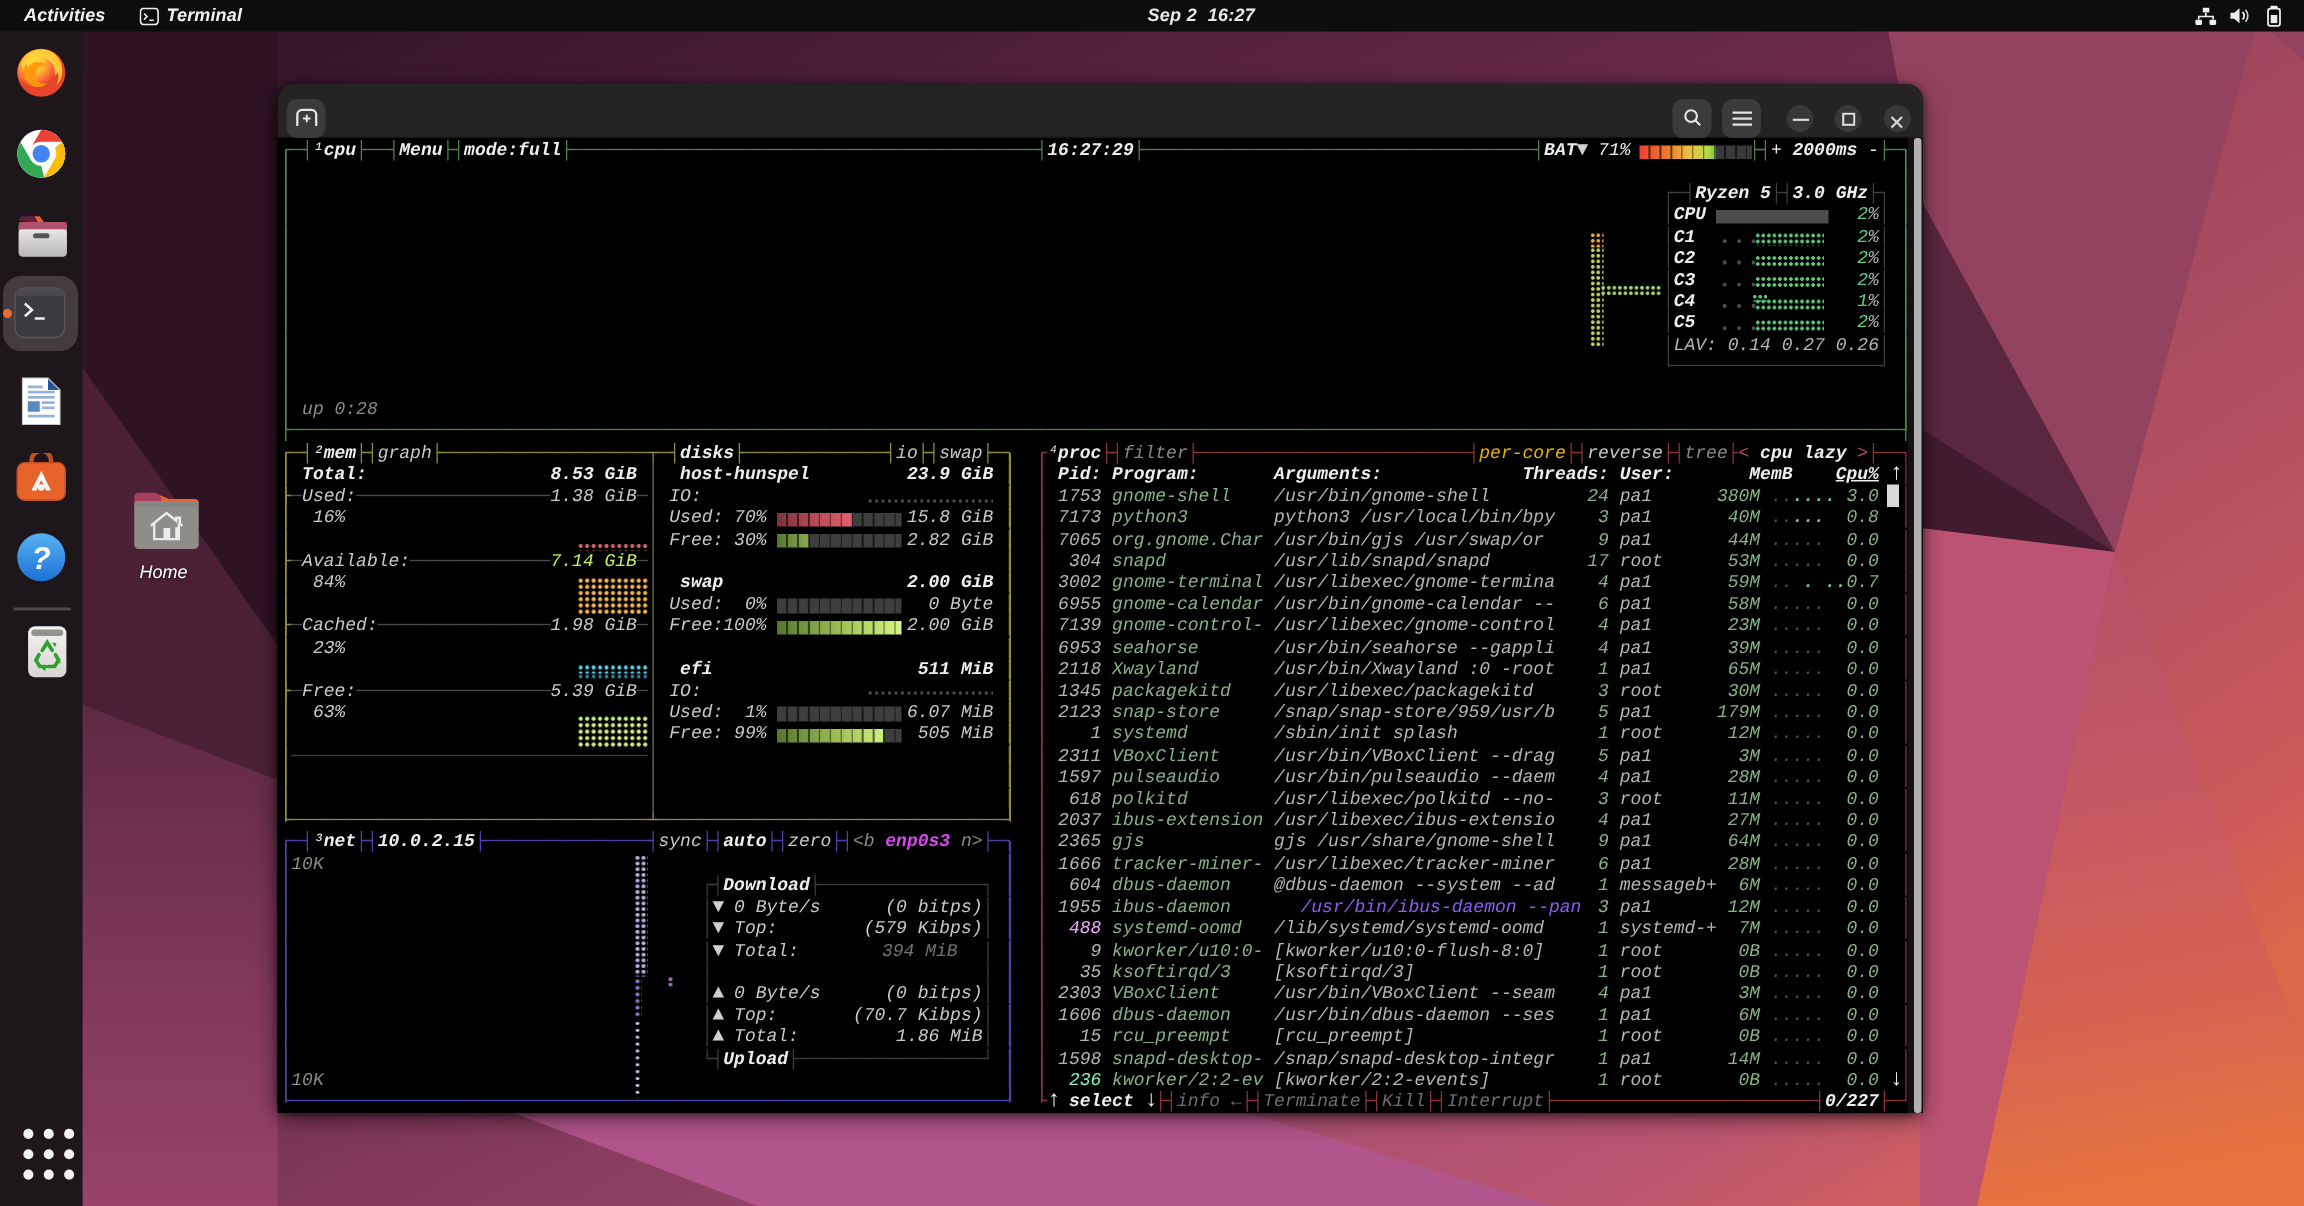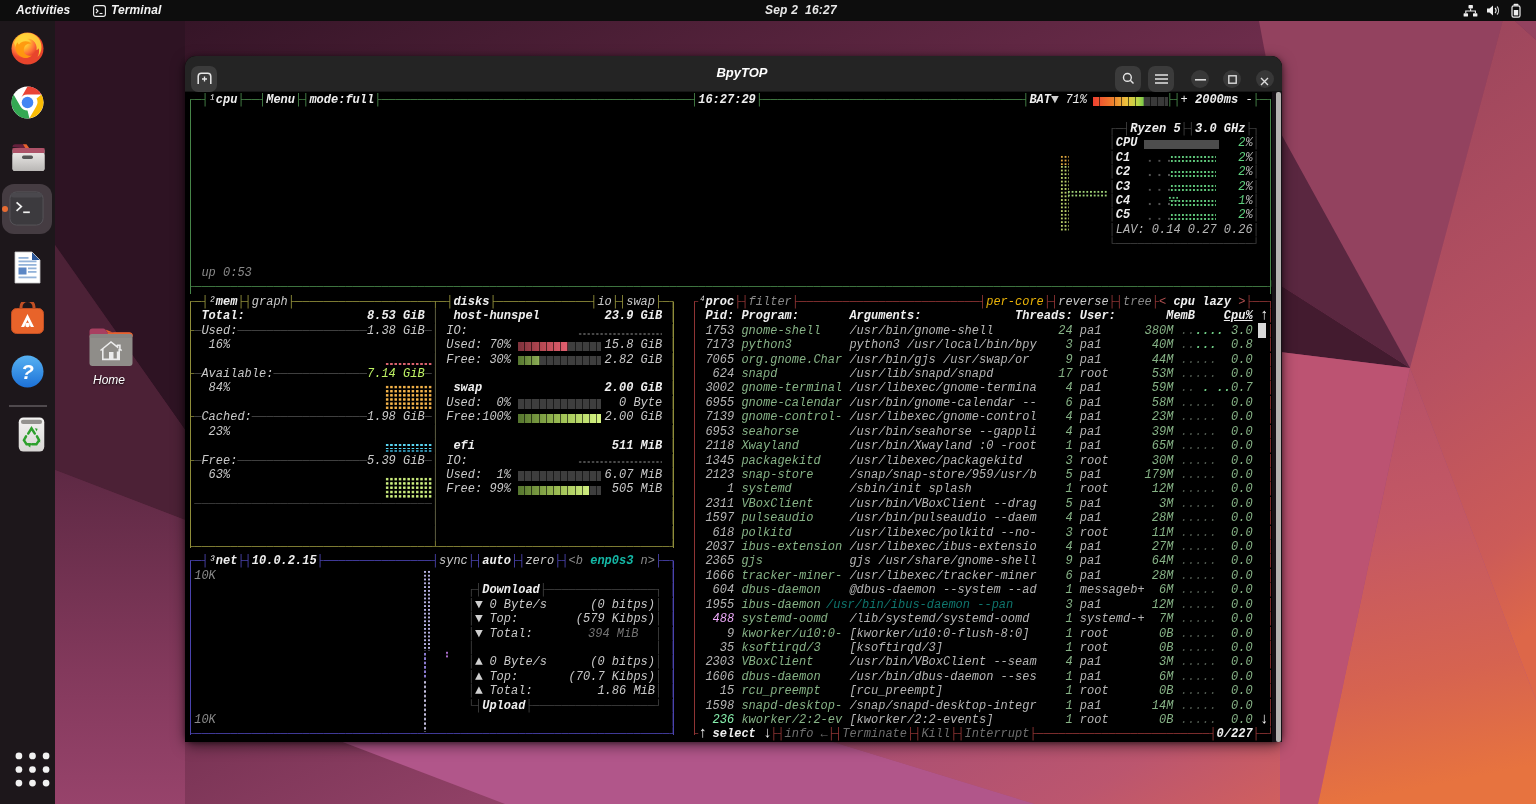--- a/index.html
+++ b/index.html
@@ -220,21 +220,20 @@
 </svg>
 <div class="lbl">Home</div>
 </div>
 <div id="win">
  <div id="titlebar">
   <div class="tbtn" style="left:6px"></div>
   <svg style="position:absolute;left:12px;top:16px" width="15" height="13" viewBox="0 0 15 13">
           <path d="M1.2 12V4.5A3.2 3.2 0 014.4 1.3h6.2a3.2 3.2 0 013.2 3.2V12" fill="none" stroke="#e8e8e8" stroke-width="1.5"></path>
           <path d="M7.5 4.5v5M5 7h5" stroke="#e8e8e8" stroke-width="1.3"></path>
         </svg>
-  <div class="t">BpyTOP</div>
   <div class="tbtn" style="left:930px"></div>
   <svg style="position:absolute;left:937px;top:16px" width="13" height="13" viewBox="0 0 13 13">
           <circle cx="5.4" cy="5.4" r="3.9" fill="none" stroke="#e4e4e4" stroke-width="1.4"></circle>
           <path d="M8.3 8.3l3.2 3.2" stroke="#e4e4e4" stroke-width="1.4"></path>
         </svg>
   <div class="tbtn" style="left:963px"></div>
   <svg style="position:absolute;left:969px;top:18px" width="15" height="10" viewBox="0 0 15 10">
           <path d="M1 1h13M1 5h13M1 9h13" stroke="#e4e4e4" stroke-width="1.5"></path>
         </svg>
   <div class="cbtn" style="left:1006.5px"></div>
@@ -351,21 +350,21 @@
           <span style="left:0.0px;color:#478549">│</span>
           <span style="left:921.6px;color:#3f3f3f">└───────────────────┘</span>
           <span style="left:1080.0px;color:#478549">│</span>
         </div>
 <div class="tr" style="top:158.62px">
           <span style="left:0.0px;color:#478549">│</span>
           <span style="left:1080.0px;color:#478549">│</span>
         </div>
 <div class="tr" style="top:173.04px">
           <span style="left:0.0px;color:#478549">│</span>
-          <span style="left:14.4px;color:#8a8a8a">up 0:53</span>
+          <span style="left:14.4px;color:#8a8a8a">up 0:28</span>
           <span style="left:1080.0px;color:#478549">│</span>
         </div>
 <div class="tr" style="top:187.46px">
           <span style="left:0.0px;color:#478549">└─────────────────────────────────────────────────────────────────────────────────────────────────────────────────────────────────────────────────────┘</span>
         </div>
 <div class="tr" style="top:201.88px">
           <span style="left:0.0px;color:#8f8d3a">┌─┤</span>
           <span style="left:21.6px;color:#eeeeee">²</span>
           <span style="left:28.8px;color:#eeeeee;font-weight:bold">mem</span>
           <span style="left:50.4px;color:#8f8d3a">├┤</span>
@@ -478,21 +477,21 @@
           <span style="left:0.0px;color:#8f8d3a">│</span>
           <span style="left:0.0px;color:#8f8d3a">├</span>
           <span style="left:7.2px;color:#4a4a4a">─</span>
           <span style="left:14.4px;color:#c9c9c9">Available:</span>
           <span style="left:86.4px;color:#4a4a4a">─────────────</span>
           <span style="left:180.0px;color:#bef264">7.14 GiB</span>
           <span style="left:237.6px;color:#4a4a4a">─</span>
           <span style="left:244.8px;color:#54543a">│</span>
           <span style="left:482.4px;color:#8f8d3a">│</span>
           <span style="left:504.0px;color:#8f3434">│</span>
-          <span style="left:518.4px;color:#b5b5b5"> 624</span>
+          <span style="left:518.4px;color:#b5b5b5"> 304</span>
           <span style="left:554.4px;color:#86b286">snapd</span>
           <span style="left:662.4px;color:#b5b5b5">/usr/lib/snapd/snapd</span>
           <span style="left:871.2px;color:#86b286">17</span>
           <span style="left:892.8px;color:#b5b5b5">root</span>
           <span style="left:957.6px;color:#86b286"> 53M</span>
           <span style="left:993.6px;color:#4d564d">.....</span>
           <span style="left:1036.8px;color:#86b286"> 0.0</span>
           <span style="left:1080.0px;color:#8f3434">│</span>
         </div>
 <div class="tr" style="top:288.40px">
@@ -713,21 +712,21 @@
           <span style="left:50.4px;color:#4a43ae">├┤</span>
           <span style="left:64.8px;color:#eeeeee;font-weight:bold">10.0.2.15</span>
           <span style="left:129.6px;color:#4a43ae">├───────────────┤</span>
           <span style="left:252.0px;color:#c9c9c9">sync</span>
           <span style="left:280.8px;color:#4a43ae">├┤</span>
           <span style="left:295.2px;color:#eeeeee;font-weight:bold">auto</span>
           <span style="left:324.0px;color:#4a43ae">├┤</span>
           <span style="left:338.4px;color:#c9c9c9">zero</span>
           <span style="left:367.2px;color:#4a43ae">├┤</span>
           <span style="left:381.6px;color:#8a8a8a">&lt;b</span>
-          <span style="left:403.2px;color:#14b8a6;font-weight:bold">enp0s3</span>
+          <span style="left:403.2px;color:#d946ef;font-weight:bold">enp0s3</span>
           <span style="left:453.6px;color:#8a8a8a">n&gt;</span>
           <span style="left:468.0px;color:#4a43ae">├─┐</span>
           <span style="left:504.0px;color:#8f3434">│</span>
           <span style="left:518.4px;color:#b5b5b5">2365</span>
           <span style="left:554.4px;color:#86b286">gjs</span>
           <span style="left:662.4px;color:#b5b5b5">gjs /usr/share/gnome-shell</span>
           <span style="left:871.2px;color:#86b286"> 9</span>
           <span style="left:892.8px;color:#b5b5b5">pa1</span>
           <span style="left:957.6px;color:#86b286"> 64M</span>
           <span style="left:993.6px;color:#4d564d">.....</span>
@@ -770,21 +769,21 @@
           <span style="left:0.0px;color:#4a43ae">│</span>
           <span style="left:280.8px;color:#3f3f3f">│</span>
           <span style="left:288.0px;color:#d0d0d0;font-size:13px">▼</span>
           <span style="left:302.4px;color:#c9c9c9">0 Byte/s</span>
           <span style="left:403.2px;color:#c9c9c9">(0 bitps)</span>
           <span style="left:468.0px;color:#3f3f3f">│</span>
           <span style="left:482.4px;color:#4a43ae">│</span>
           <span style="left:504.0px;color:#8f3434">│</span>
           <span style="left:518.4px;color:#b5b5b5">1955</span>
           <span style="left:554.4px;color:#86b286">ibus-daemon</span>
-          <span style="left:639px;color:#0f766e">/usr/bin/ibus-daemon --pan</span>
+          <span style="left:680px;color:#8b5cf6">/usr/bin/ibus-daemon --pan</span>
           <span style="left:871.2px;color:#86b286"> 3</span>
           <span style="left:892.8px;color:#b5b5b5">pa1</span>
           <span style="left:957.6px;color:#86b286"> 12M</span>
           <span style="left:993.6px;color:#4d564d">.....</span>
           <span style="left:1036.8px;color:#86b286"> 0.0</span>
           <span style="left:1080.0px;color:#8f3434">│</span>
         </div>
 <div class="tr" style="top:519.12px">
           <span style="left:0.0px;color:#4a43ae">│</span>
           <span style="left:280.8px;color:#3f3f3f">│</span>

